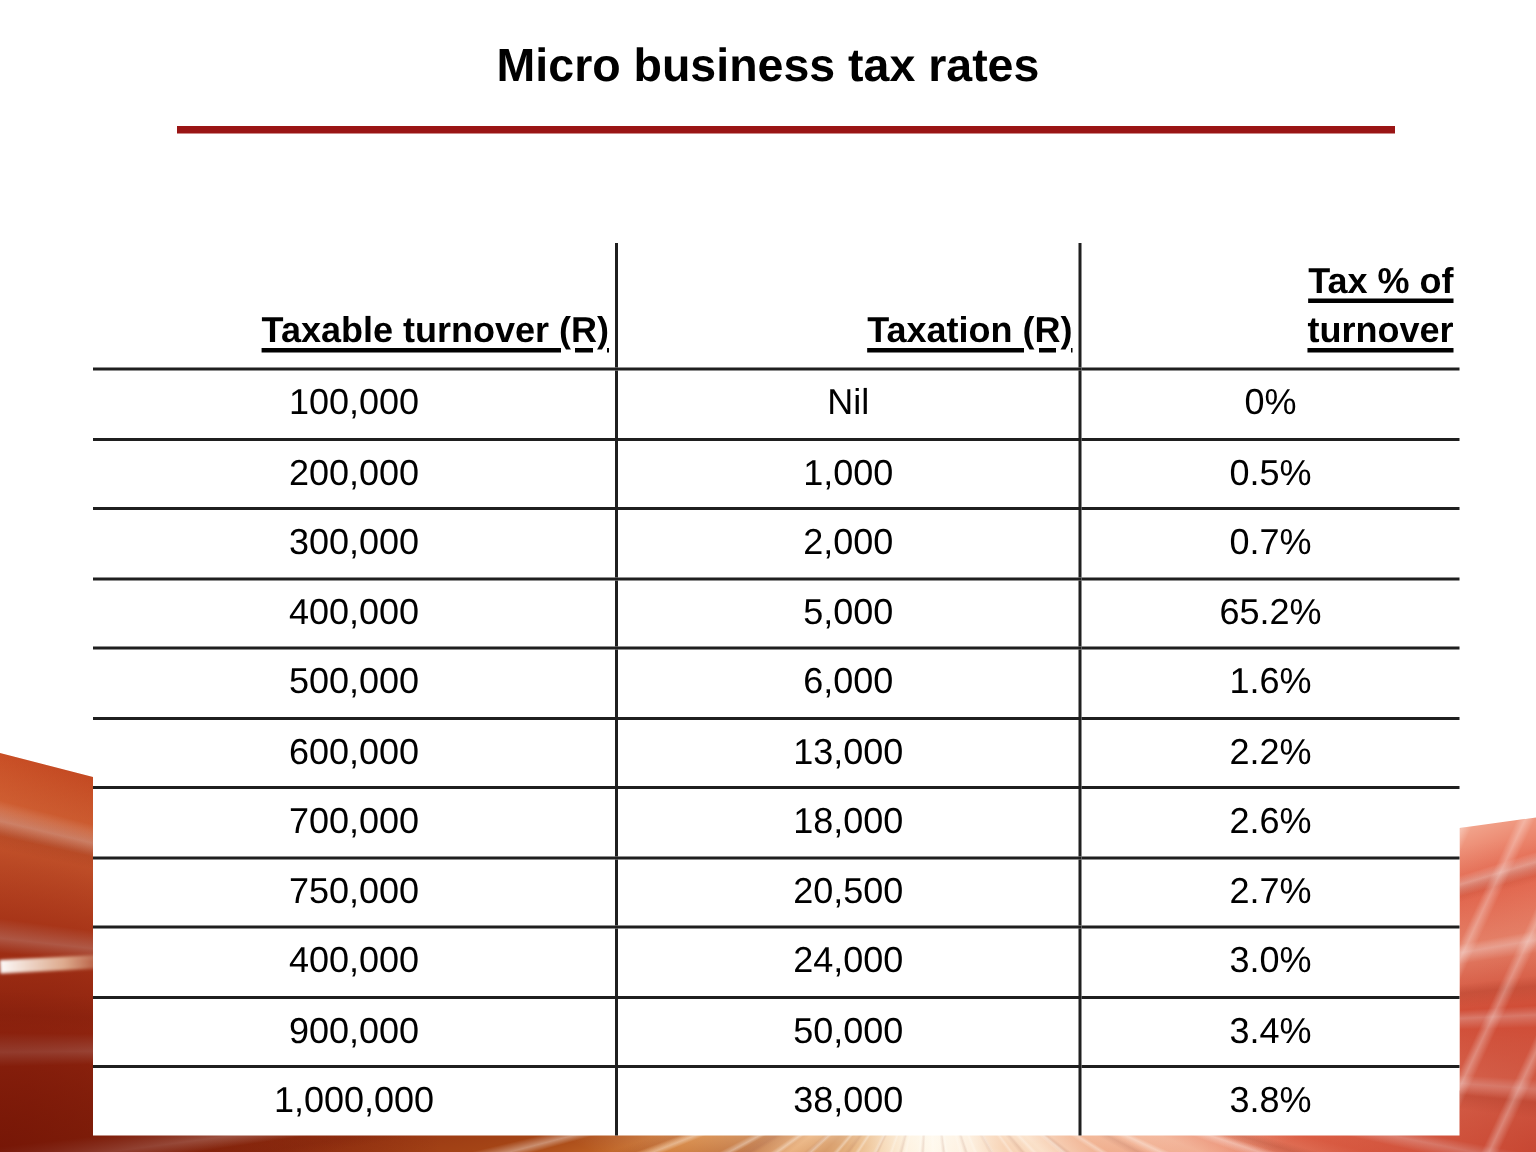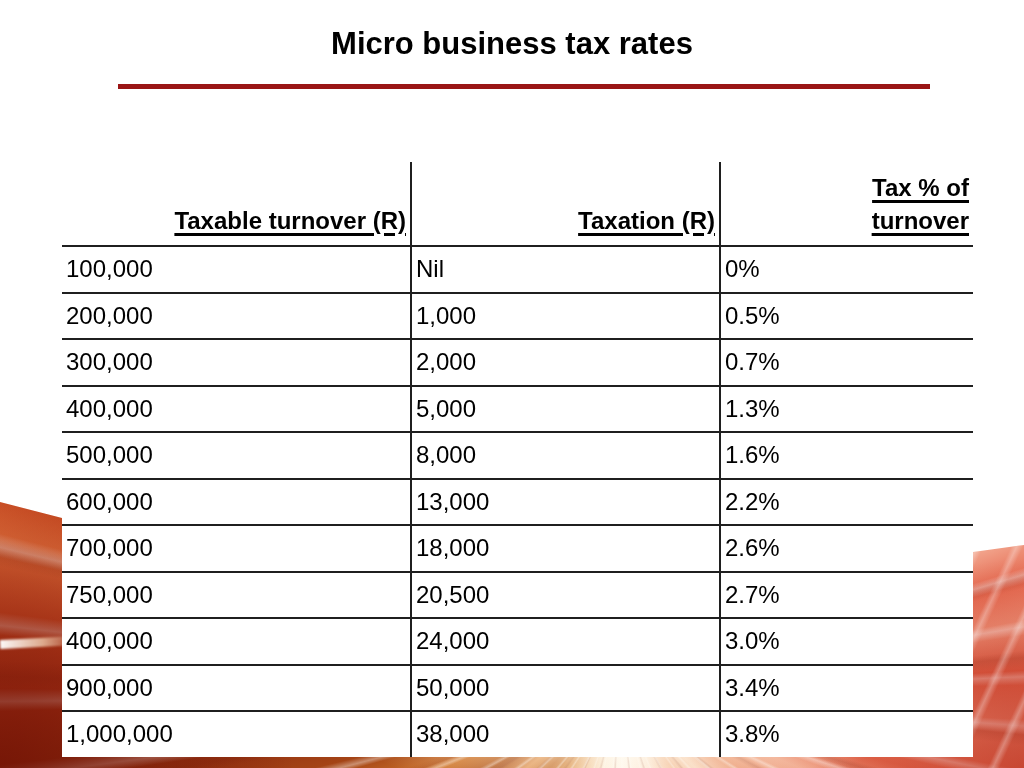--- a/index.html
+++ b/index.html
@@ -86,21 +86,21 @@
     border-bottom: 2px solid #1f1f1f;
   }
   table.tax th .hd {
     text-decoration: underline;
     text-decoration-thickness: 2.5px;
     text-underline-offset: 4px;
     line-height: 1.35;
   }
   table.tax th.c3 .hd { display: inline-block; max-width: 140px; }
   table.tax td {
-    height: 44.5px; vertical-align: middle;
+    height: 44.5px; text-align: center; vertical-align: middle;
     padding: 0 4px; font-weight: normal;
     border-bottom: 2px solid #1f1f1f;
   }
   table.tax tr > *:nth-child(2),
   table.tax tr > *:nth-child(3) { border-left: 2px solid #1f1f1f; }
   table.tax tbody tr:last-child td { border-bottom: none; }
 
   
   .footer-logo { position: absolute; z-index: 1; left: 0; top: 0; }
   .swoosh {
@@ -165,25 +165,25 @@
           <td>0.5%</td>
         </tr>
         <tr>
           <td>300,000</td>
           <td>2,000</td>
           <td>0.7%</td>
         </tr>
         <tr>
           <td>400,000</td>
           <td>5,000</td>
-          <td>1.3%</td>
+          <td>65.2%</td>
         </tr>
         <tr>
           <td>500,000</td>
-          <td>8,000</td>
+          <td>6,000</td>
           <td>1.6%</td>
         </tr>
         <tr>
           <td>600,000</td>
           <td>13,000</td>
           <td>2.2%</td>
         </tr>
         <tr>
           <td>700,000</td>
           <td>18,000</td>

